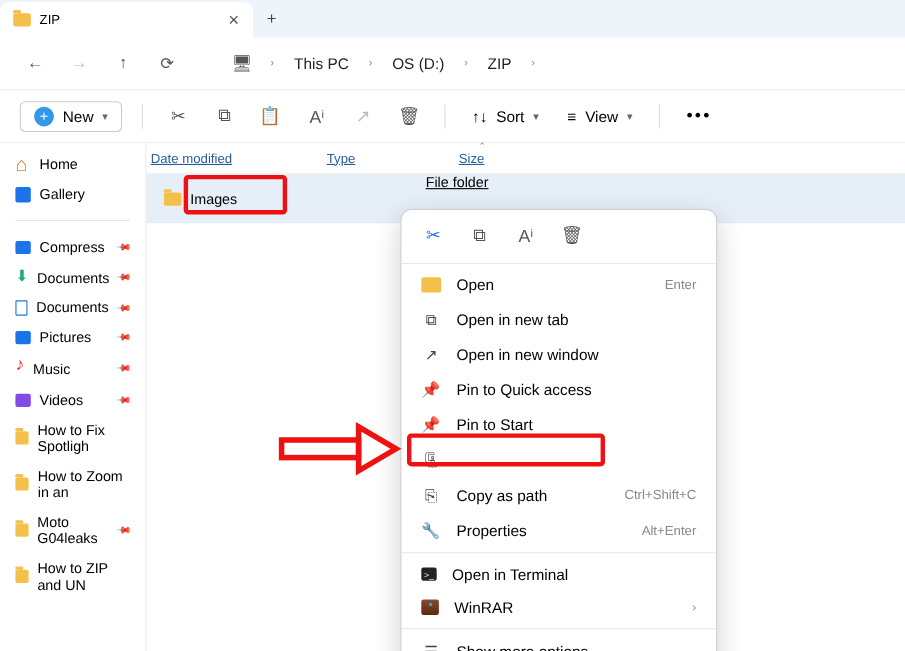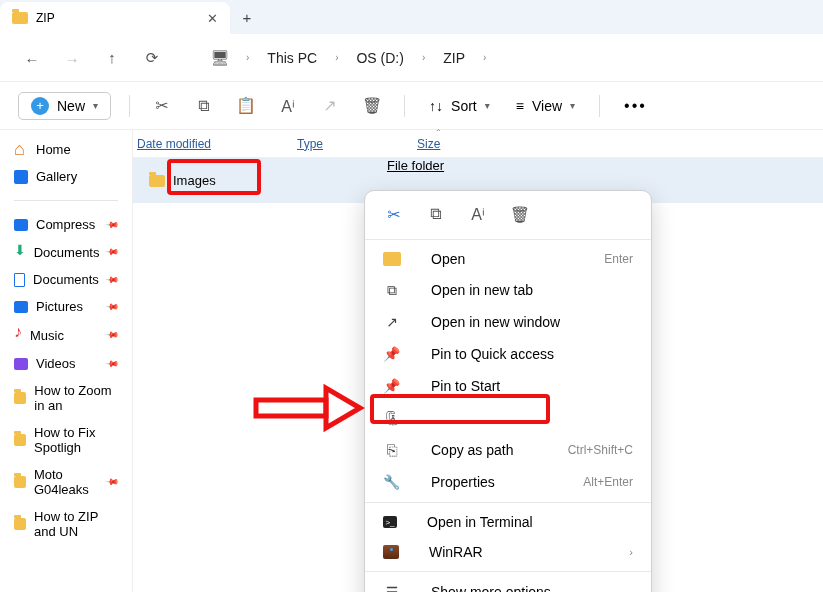--- a/index.html
+++ b/index.html
@@ -34,21 +34,21 @@
   .ch-name { width: 250px; padding-left: 26px; }
   .ch-date { width: 160px; padding-left: 4px; text-decoration: underline; }
   .ch-type { width: 120px; padding-left: 4px; text-decoration: underline; }
   .ch-size { flex: 1; padding-left: 4px; text-decoration: underline; }
   .sortarr { position: absolute; top: -2px; left: 302px; font-size: 8px; color: #888; }
   .filerow { display: flex; height: 45px; background: #e6eef7; font-size: 13px; }
   .ctx { position: absolute; background: #fff; border: 1px solid #d0d0d0; border-radius: 10px; box-shadow: 0 8px 24px rgba(0,0,0,.18); padding: 8px 0; width: 288px; }
   .ctx-tool { display: flex; gap: 20px; padding: 4px 18px 10px 18px; }
   .ctx-tool .tico { width: 22px; height: 22px; }
   .ctx-sep { height: 1px; background: #e8e8e8; margin: 4px 0; }
-  .mi { display: flex; align-items: center; gap: 30px; padding: 7px 18px; font-size: 14px; cursor: pointer; }
+  .mi { display: flex; align-items: center; gap: 14px; padding: 7px 18px; font-size: 14px; cursor: pointer; }
   .mi .hint { margin-left: auto; font-size: 12px; color: #888; }
   .mi .sub { margin-left: auto; color: #888; font-size: 11px; }
   .mi-ico { width: 18px; height: 18px; display: flex; align-items: center; justify-content: center; color: #444; }
   .redbox { border: 4px solid #e11; border-radius: 4px; position: absolute; pointer-events: none; }
   .arrow { position: absolute; }
   .arrow svg { overflow: visible; }
   .ico-folder { width: 16px; height: 12px; background: #f3c14b; border-radius: 2px; position: relative; }
   .ico-folder::before { content: ""; position: absolute; top: -3px; left: 0; width: 7px; height: 3px; background: #f3c14b; border-radius: 1px 1px 0 0; }
   .ico-folder-big { width: 18px; height: 14px; background: #f3c14b; border-radius: 2px; }
   .ico-home { width: 14px; height: 14px; }
@@ -158,25 +158,25 @@
         <span>Music</span>
         <span class="pin">📌</span>
       </div>
     <div class="sbitem">
         <span class="ico-video"></span>
         <span>Videos</span>
         <span class="pin">📌</span>
       </div>
     <div class="sbitem">
         <span class="ico-folder"></span>
+        <span>How to Fix Spotligh</span>
+      </div>
+    <div class="sbitem">
+        <span class="ico-folder"></span>
         <span>How to Zoom in an</span>
-      </div>
-    <div class="sbitem">
-        <span class="ico-folder"></span>
-        <span>How to Fix Spotligh</span>
       </div>
     <div class="sbitem">
         <span class="ico-folder"></span>
         <span>Moto G04leaks</span>
         <span class="pin">📌</span>
       </div>
     <div class="sbitem">
         <span class="ico-folder"></span>
         <span>How to ZIP and UN</span>
       </div>

